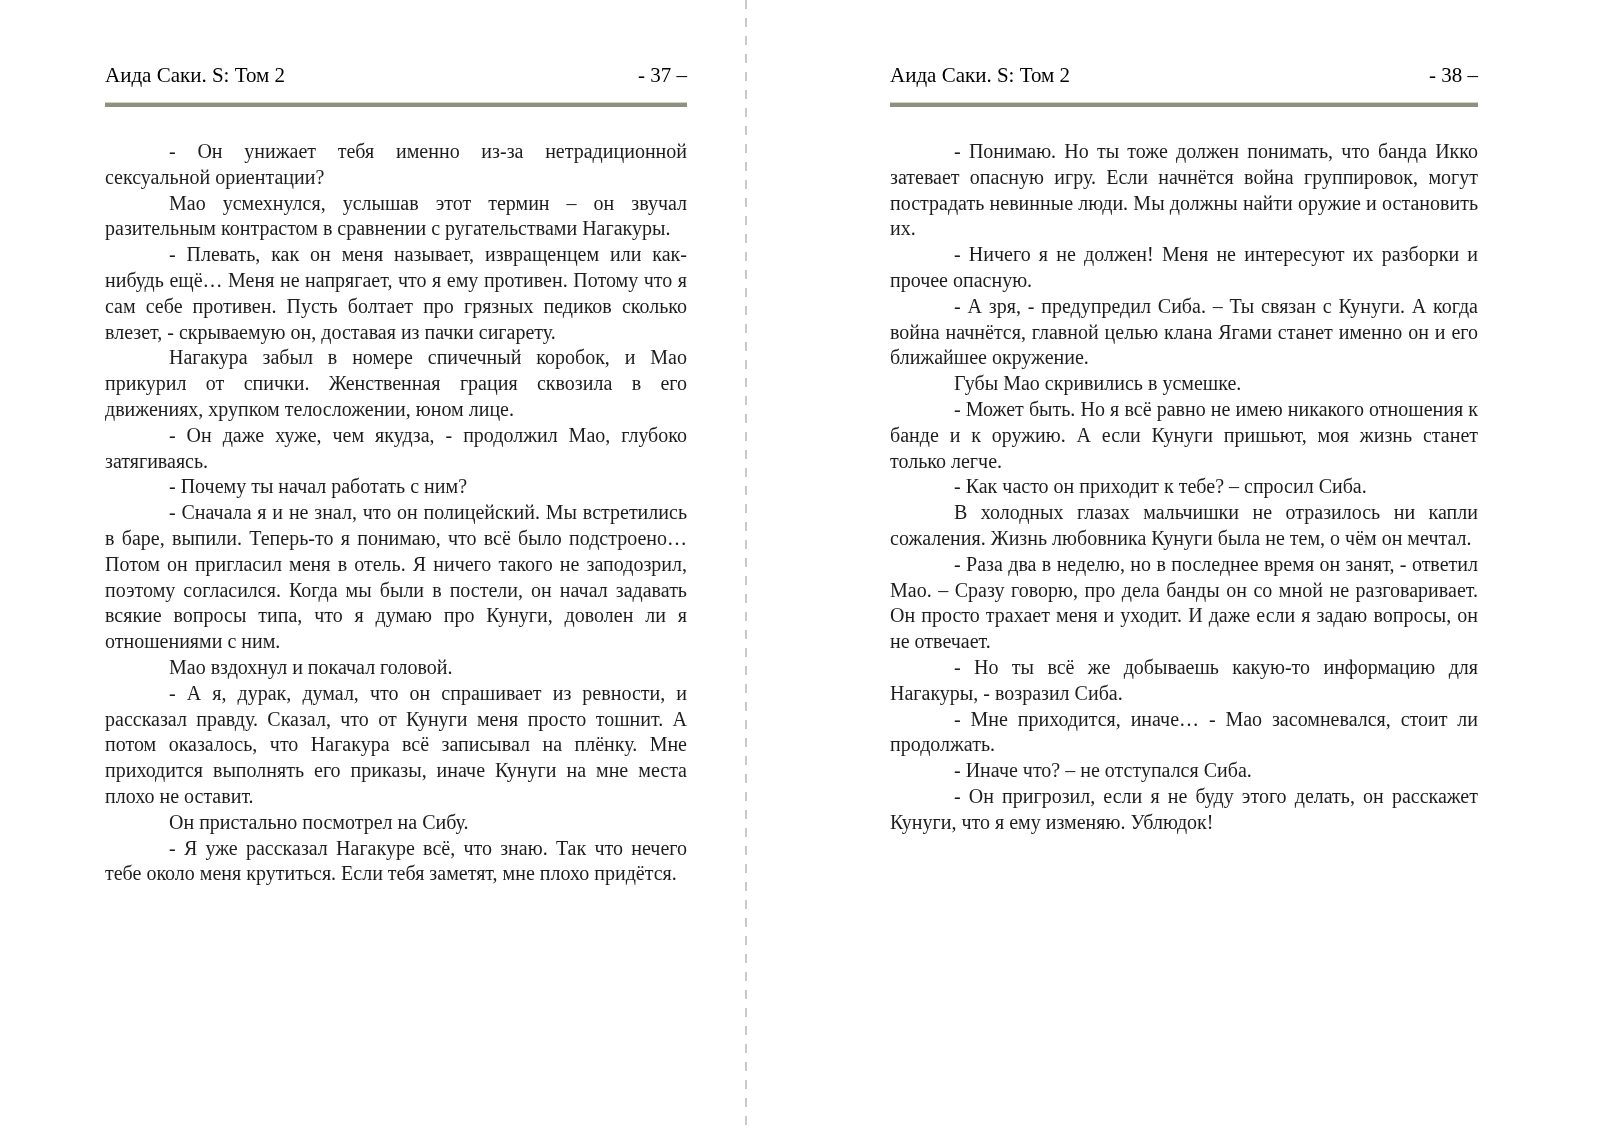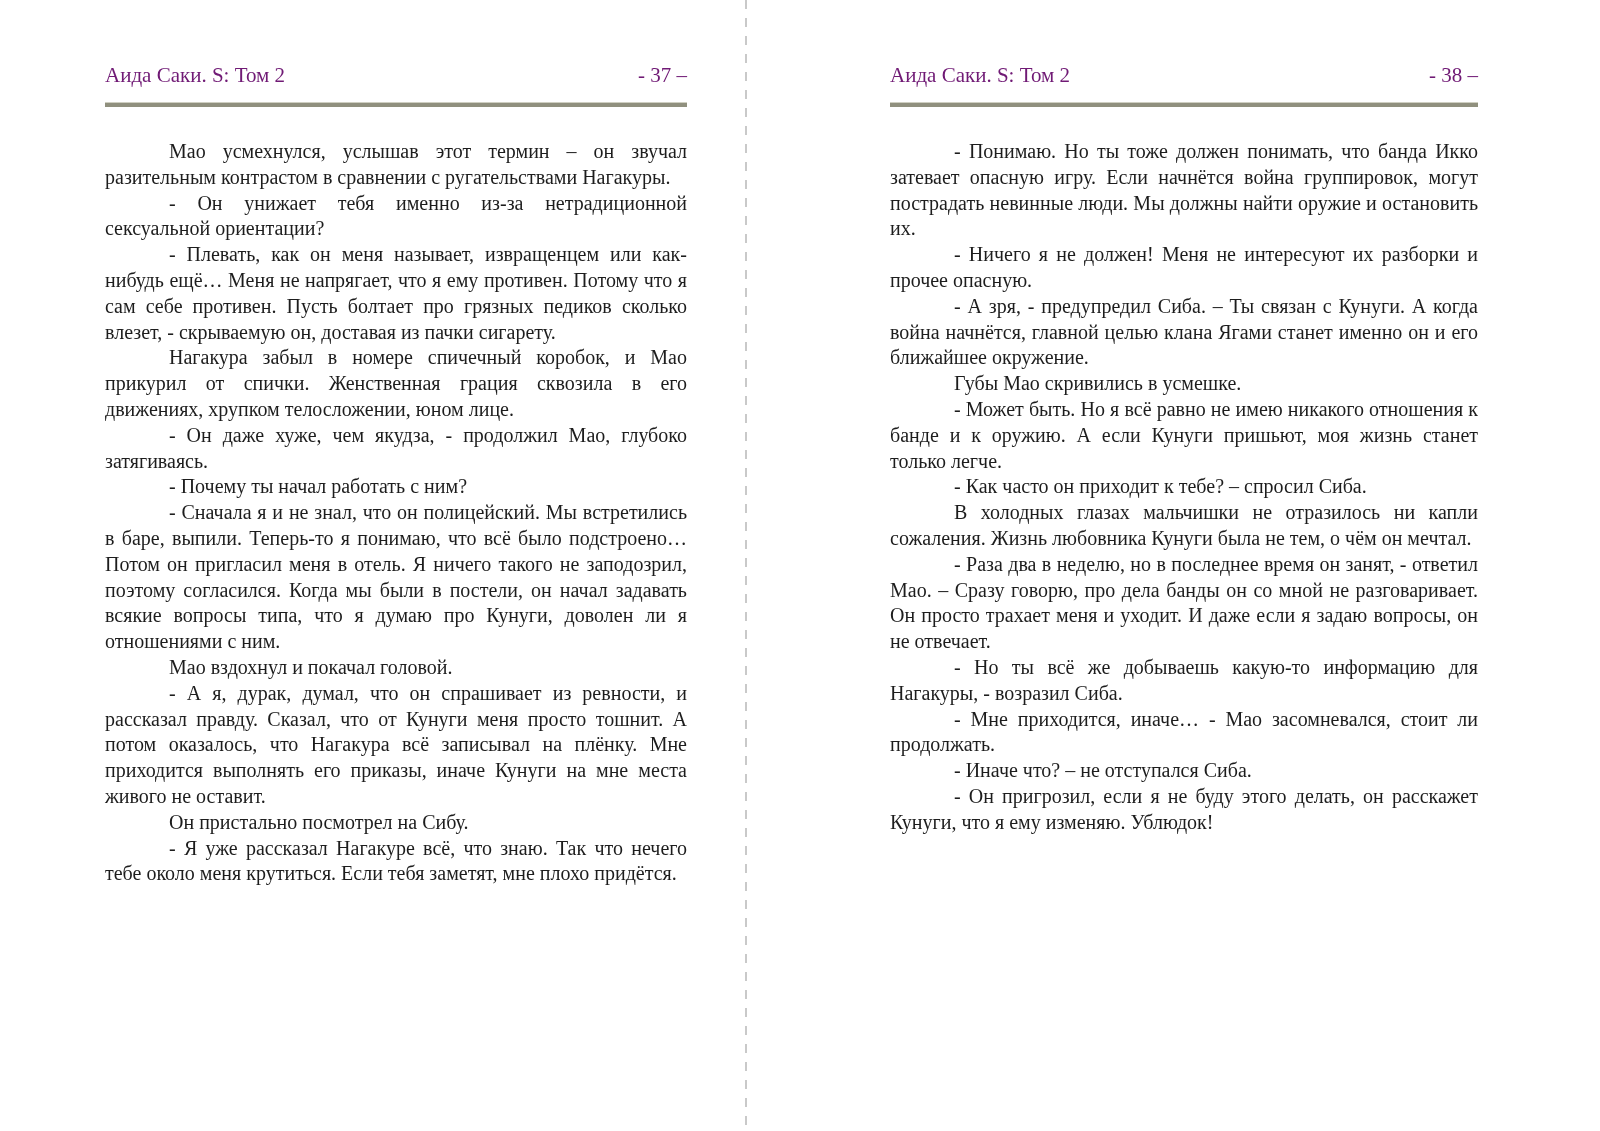--- a/index.html
+++ b/index.html
@@ -30,21 +30,21 @@
   .page.left{ left:105px;  width:582px; }
   .page.right{ left:890px; width:588px; }
 
   .page-header{
     margin-top:62px;
     display:flex;
     justify-content:space-between;
     align-items:baseline;
     font-size:21px;
     line-height:26px;
-    color:#701a75;
+    color:#000000;
   }
   .header-rule{
     margin-top:14px;
     height:5px;
     background:linear-gradient(to bottom, var(--rule-top) 0 1px, var(--rule-main) 1px 100%);
   }
   .page-body{
     margin-top:32px;
     font-size:20px;
     line-height:25.8px;
@@ -74,29 +74,29 @@
 
 <div class="spread">
 
   <div class="page left">
     <div class="page-header">
       <span>Аида Саки. S: Том 2</span>
       <span>- 37 –</span>
     </div>
     <div class="header-rule"></div>
     <div class="page-body">
+        <p>- Он унижает тебя именно из-за нетрадиционной сексуальной ориентации?</p>
         <p>Мао усмехнулся, услышав этот термин – он звучал разительным контрастом в сравнении с ругательствами Нагакуры.</p>
-        <p>- Он унижает тебя именно из-за нетрадиционной сексуальной ориентации?</p>
         <p>- Плевать, как он меня называет, извращенцем или как-нибудь ещё… Меня не напрягает, что я ему противен. Потому что я сам себе противен. Пусть болтает про грязных педиков сколько влезет, - скрываемую он, доставая из пачки сигарету.</p>
         <p>Нагакура забыл в номере спичечный коробок, и Мао прикурил от спички. Женственная грация сквозила в его движениях, хрупком телосложении, юном лице.</p>
         <p>- Он даже хуже, чем якудза, - продолжил Мао, глубоко затягиваясь.</p>
         <p>- Почему ты начал работать с ним?</p>
         <p>- Сначала я и не знал, что он полицейский. Мы встретились в баре, выпили. Теперь-то я понимаю, что всё было подстроено… Потом он пригласил меня в отель. Я ничего такого не заподозрил, поэтому согласился. Когда мы были в постели, он начал задавать всякие вопросы типа, что я думаю про Кунуги, доволен ли я отношениями с ним.</p>
         <p>Мао вздохнул и покачал головой.</p>
-        <p>- А я, дурак, думал, что он спрашивает из ревности, и рассказал правду. Сказал, что от Кунуги меня просто тошнит. А потом оказалось, что Нагакура всё записывал на плёнку. Мне приходится выполнять его приказы, иначе Кунуги на мне места живого не оставит.</p>
+        <p>- А я, дурак, думал, что он спрашивает из ревности, и рассказал правду. Сказал, что от Кунуги меня просто тошнит. А потом оказалось, что Нагакура всё записывал на плёнку. Мне приходится выполнять его приказы, иначе Кунуги на мне места плохо не оставит.</p>
         <p>Он пристально посмотрел на Сибу.</p>
         <p>- Я уже рассказал Нагакуре всё, что знаю. Так что нечего тебе около меня крутиться. Если тебя заметят, мне плохо придётся.</p>
       </div>
   </div>
 
   <div class="page-divider"></div>
 
   <div class="page right">
     <div class="page-header">
       <span>Аида Саки. S: Том 2</span>

